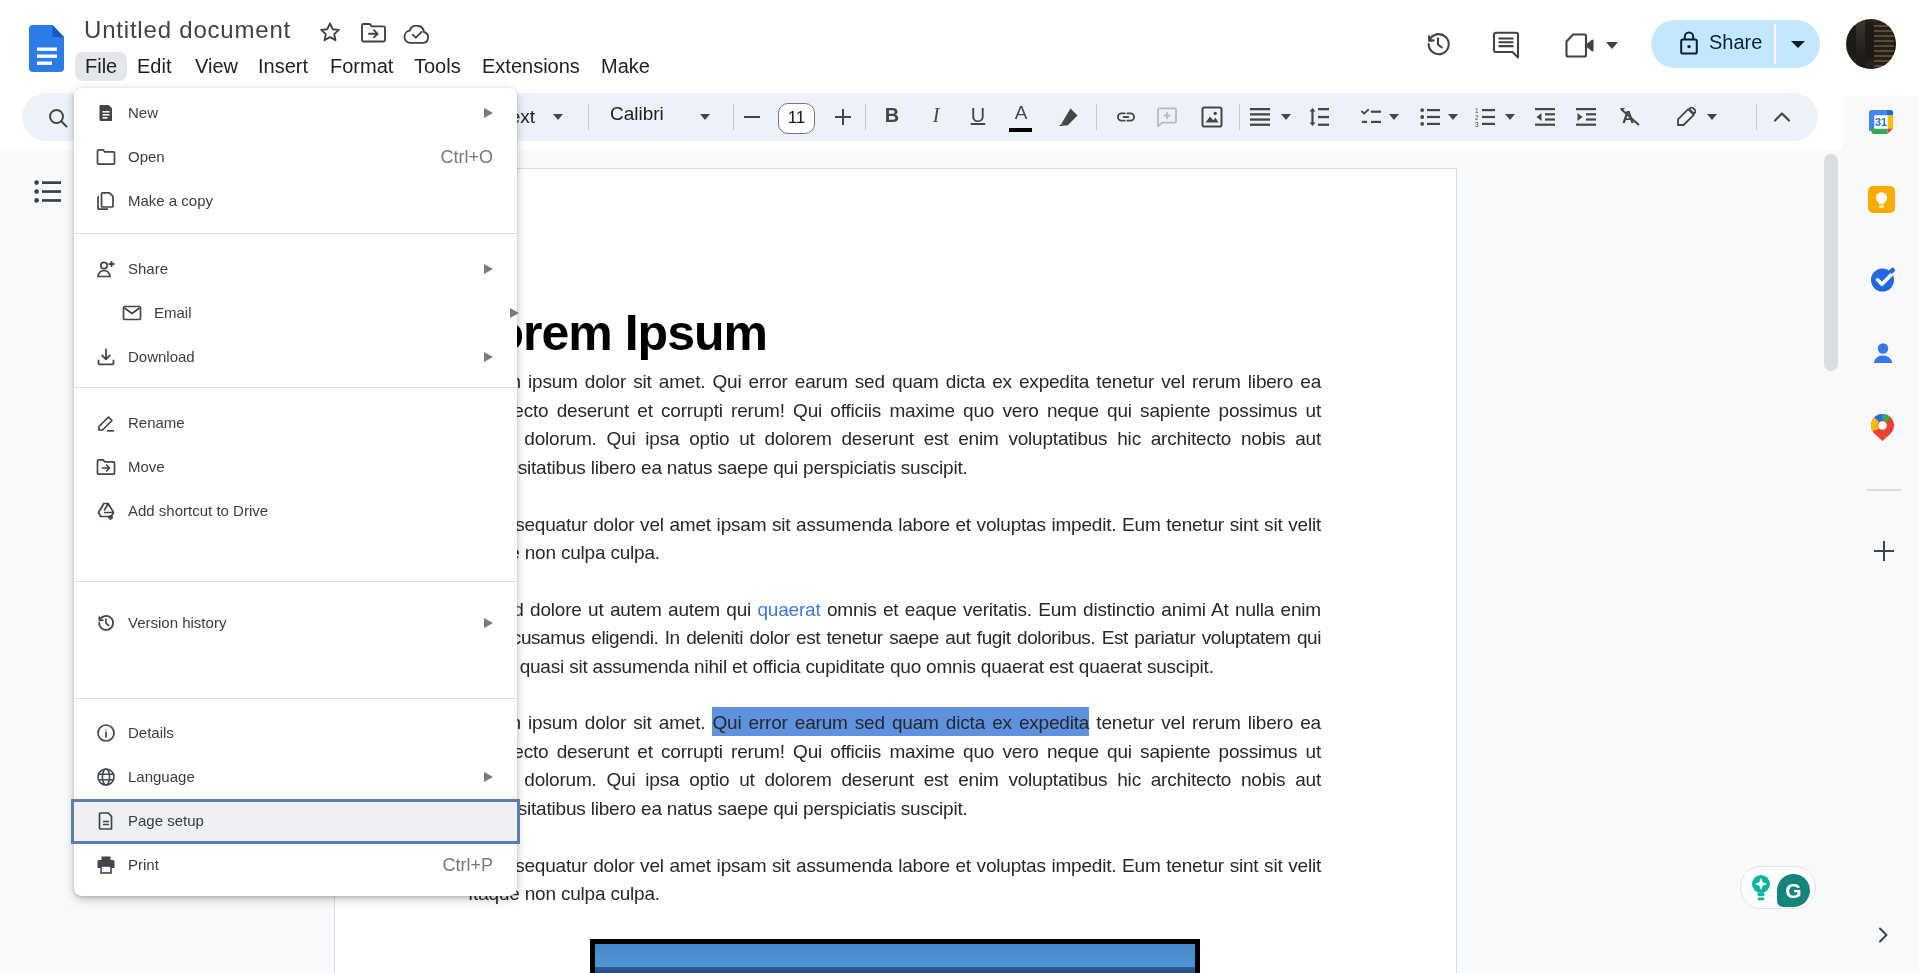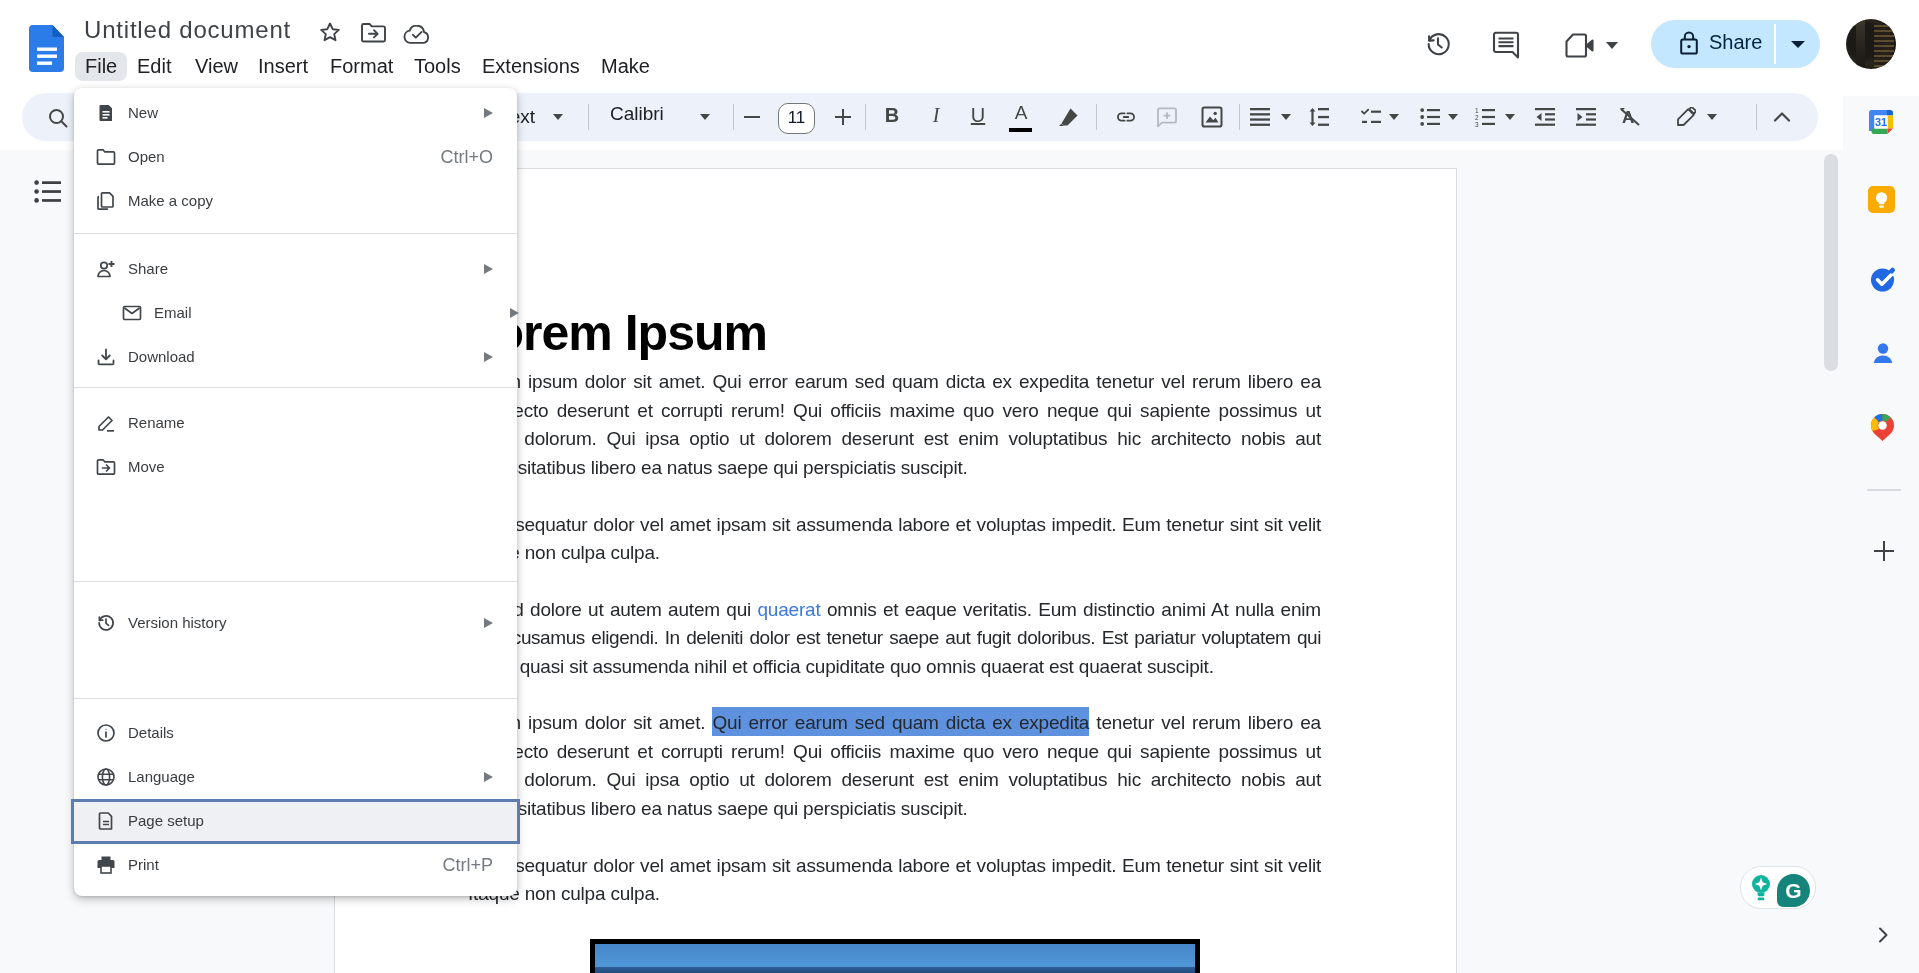--- a/index.html
+++ b/index.html
@@ -313,20 +313,27 @@
       </svg>
     <div class="lb">Rename</div>
   </div>
   <div class="mi" style="top:357px;">
     <svg class="ic" viewBox="0 0 20 20" fill="none" stroke="#40464c" stroke-width="1.7">
         <path d="M1.5 4 a1.2 1.2 0 0 1 1.2 -1.2 L7 2.8 L8.8 4.8 L17.3 4.8 a1.2 1.2 0 0 1 1.2 1.2 L18.5 16 a1.2 1.2 0 0 1 -1.2 1.2 L2.7 17.2 a1.2 1.2 0 0 1 -1.2 -1.2 Z"></path>
         <path d="M6.5 11 L13 11 M10.5 8 L13.5 11 L10.5 14" stroke-linecap="round" stroke-linejoin="round"></path>
       </svg>
     <div class="lb">Move</div>
   </div>
+  <div class="mi" style="top:401px;">
+    <svg class="ic" viewBox="0 0 20 20" fill="none" stroke="#40464c" stroke-width="1.7">
+        <path d="M7.8 2.5 L12.2 2.5 L17.5 11.5 L15.3 15.5 L4.7 15.5 L2.5 11.5 Z M7.8 2.5 L4.5 8.5 M12.2 2.5 L8.2 9.5 M17 11.5 L8 11.5" stroke-linejoin="round"></path>
+        <path d="M14.5 14 V19 M12 16.5 H17" stroke-width="1.9"></path>
+      </svg>
+    <div class="lb">Add shortcut to Drive</div>
+  </div>
   <div class="mdiv" style="top:493px;"></div>
   <div class="mi" style="top:512.5px;">
     <svg class="ic" viewBox="0 0 20 20" fill="none" stroke="#40464c" stroke-width="1.7">
         <path d="M3.3 4.2 L3.5 7.4 L6.7 7.2" stroke-linecap="round" stroke-linejoin="round"></path>
         <path d="M3.6 7.3 a7 7 0 1 1 -0.5 2.5" stroke-linecap="round"></path>
         <path d="M10 6 L10 10.3 L12.6 12.4" stroke-linecap="round" stroke-linejoin="round"></path>
       </svg>
     <div class="lb">Version history</div>
       <div class="ar"></div>
   </div>

